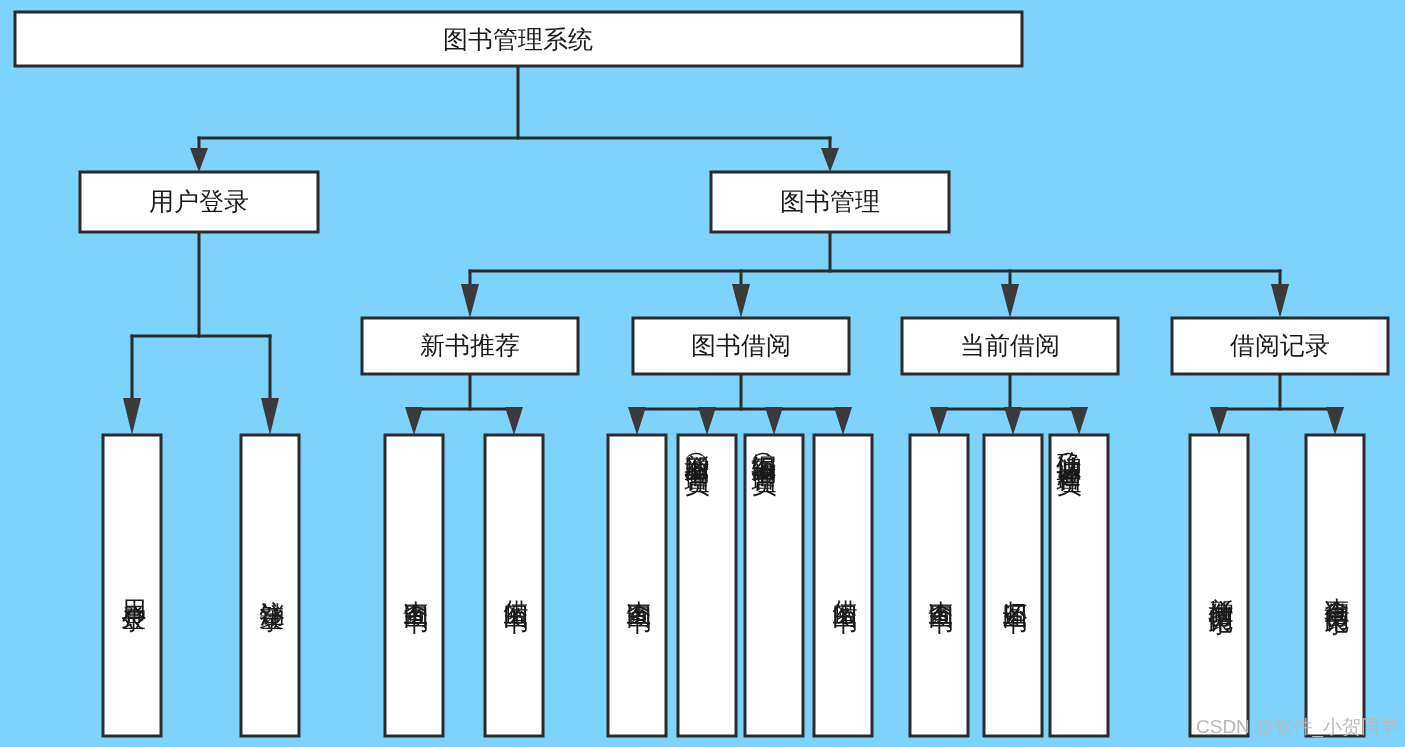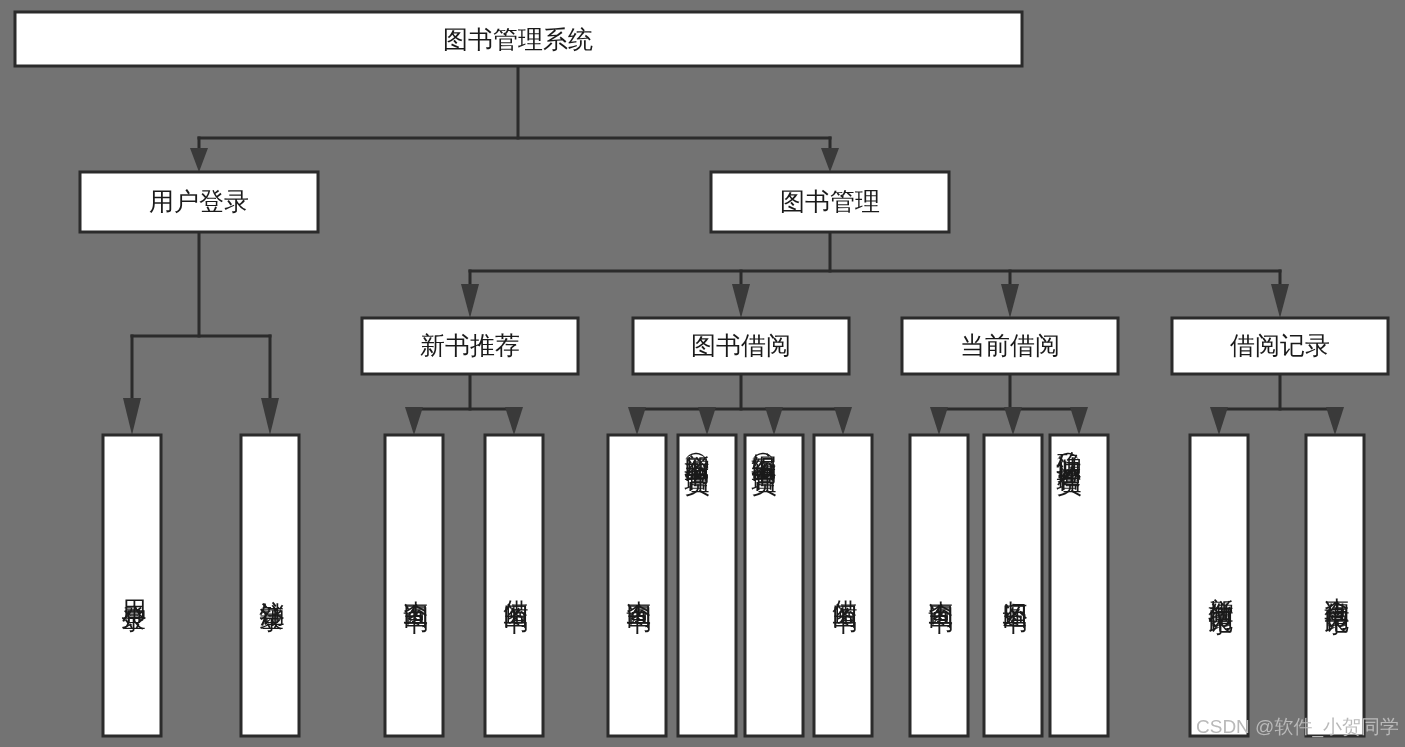--- a/index.html
+++ b/index.html
@@ -10,21 +10,21 @@
   body {
     width: 1405px;
     height: 747px;
     font-family: "Liberation Sans", "DejaVu Sans", sans-serif;
     overflow: hidden;
   }
   #diagram-root {
     position: relative;
     width: 1405px;
     height: 747px;
-    background: #737373;
+    background: #7dd3fc;
   }
   svg.flow {
     position: absolute;
     left: 0;
     top: 0;
     width: 1405px;
     height: 747px;
   }
   .node-rect {
     fill: #ffffff;

